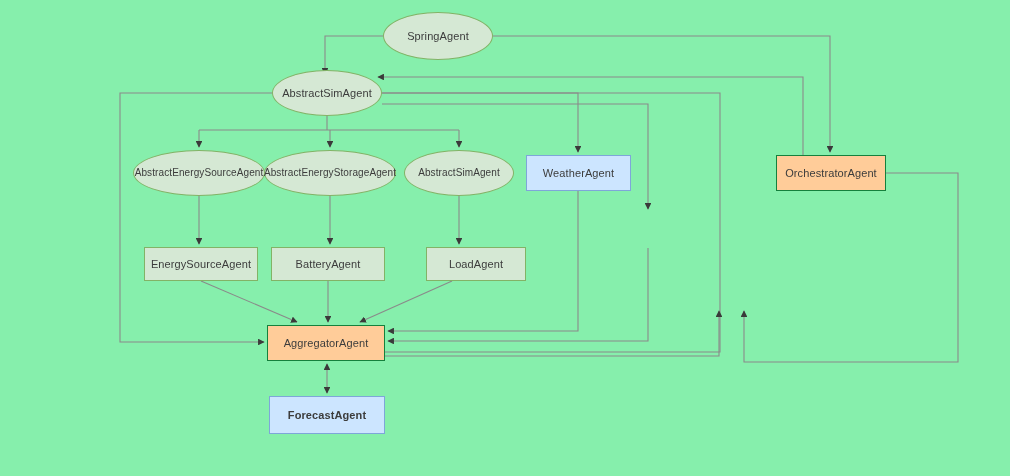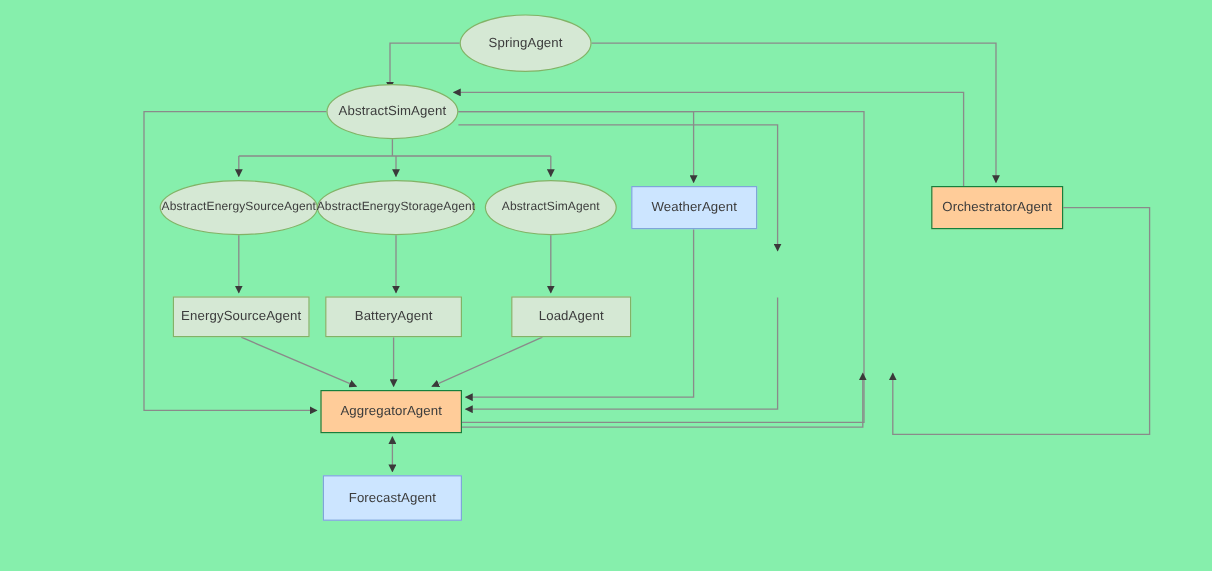--- a/index.html
+++ b/index.html
@@ -143,17 +143,17 @@
 
   <div class="node green-fill" style="left:426px; top:247px; width:100px; height:34px;">
     <span class="node-label">LoadAgent</span>
   </div>
 
 
   <div class="node orange-fill" style="left:267px; top:325px; width:118px; height:36px;">
     <span class="node-label">AggregatorAgent</span>
   </div>
 
-  <div class="node blue-fill" style="left:269px; top:396px; width:116px; height:38px;">
+  <div class="node blue-fill" style="left:269px; top:396px; width:116px; height:38px;font-weight:bold;">
     <span class="node-label">ForecastAgent</span>
   </div>
 
 </div>
 
 </body></html>

